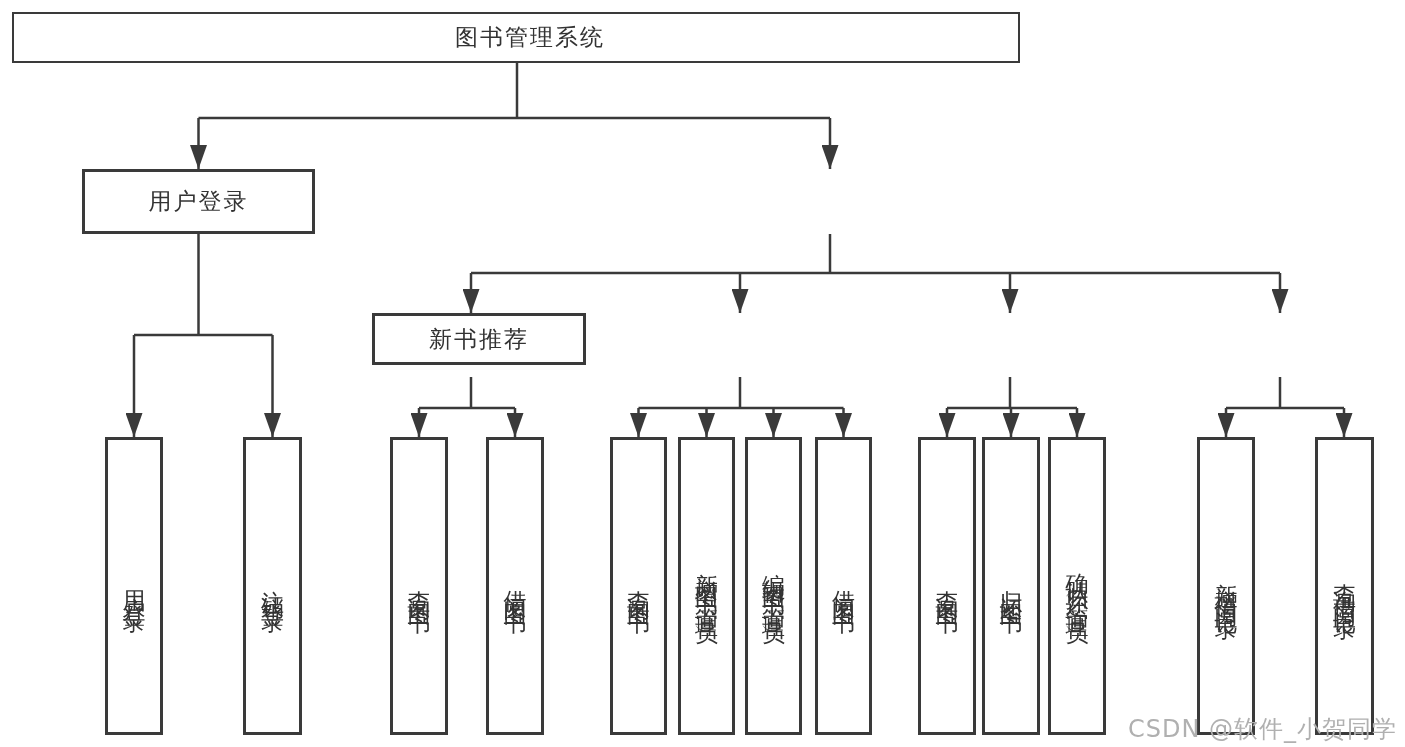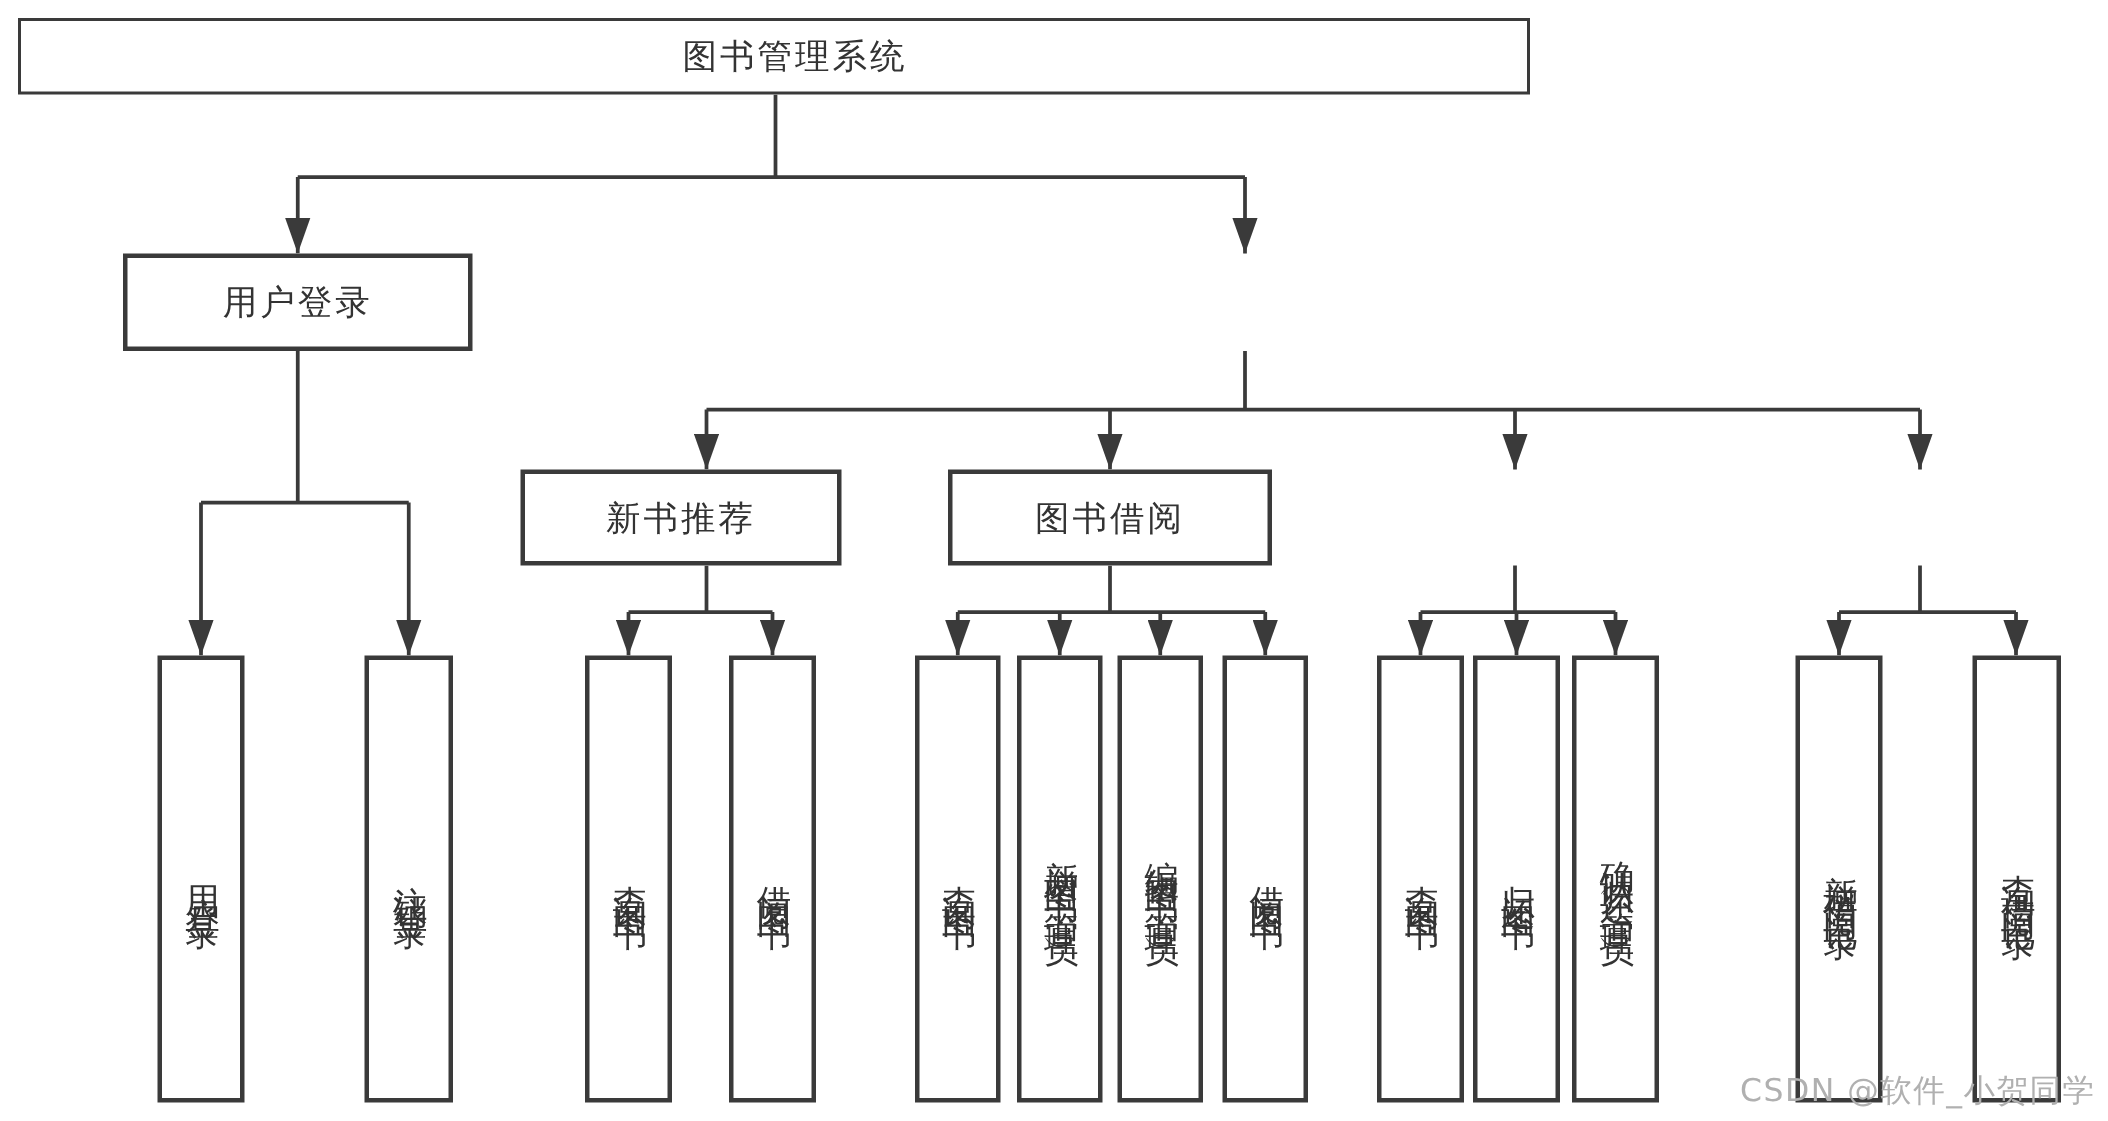--- a/index.html
+++ b/index.html
@@ -47,21 +47,21 @@
     writing-mode: vertical-rl;
     text-orientation: mixed;
     font-size: 23px;
     letter-spacing: 7px;
     line-height: 1;
   }
   .watermark {
     position: absolute;
     top: 713px;
     right: 8px;
-    font-size: 21px;
+    font-size: 24px;
     letter-spacing: 1px;
     color: #b0b0b0;
     white-space: nowrap;
     z-index: 3;
   }
 </style>
 </head>
 <body>
 
 <div class="stage">
@@ -113,22 +113,21 @@
       <path d="M1226,408 H1344"></path>
       <path d="M1226,408 V437" marker-end="url(#ah)"></path>
       <path d="M1344,408 V437" marker-end="url(#ah)"></path>
     </g>
   </svg>
 
   <div class="node hbox root" style="left:12px; top:12px; width:1008px; height:51px;">图书管理系统</div>
 
   <div class="node hbox" style="left:82px; top:169px; width:233px; height:65px;">用户登录</div>
 
-  <div class="node hbox" style="left:347px; top:313px; width:214px; height:64px;font-family:Liberation Mono, monospace;">新书推荐</div>
-  <div class="node hbox" style="left:632px; top:313px; width:216px; height:64px;">图书借阅</div>
+  <div class="node hbox" style="left:372px; top:313px; width:214px; height:52px;font-family:Liberation Mono, monospace;">新书推荐</div>
 
   <div class="node vbox" style="left:105px; top:437px; width:58px; height:298px;">用户登录</div>
   <div class="node vbox" style="left:243px; top:437px; width:59px; height:298px;">注销登录</div>
 
   <div class="node vbox" style="left:390px; top:437px; width:58px; height:298px;">查询图书</div>
   <div class="node vbox" style="left:486px; top:437px; width:58px; height:298px;">借阅图书</div>
 
   <div class="node vbox" style="left:610px; top:437px; width:57px; height:298px;">查询图书</div>
   <div class="node vbox" style="left:678px; top:437px; width:57px; height:298px;">新增图书（管理员）</div>
   <div class="node vbox" style="left:745px; top:437px; width:57px; height:298px;">编辑图书（管理员）</div>

